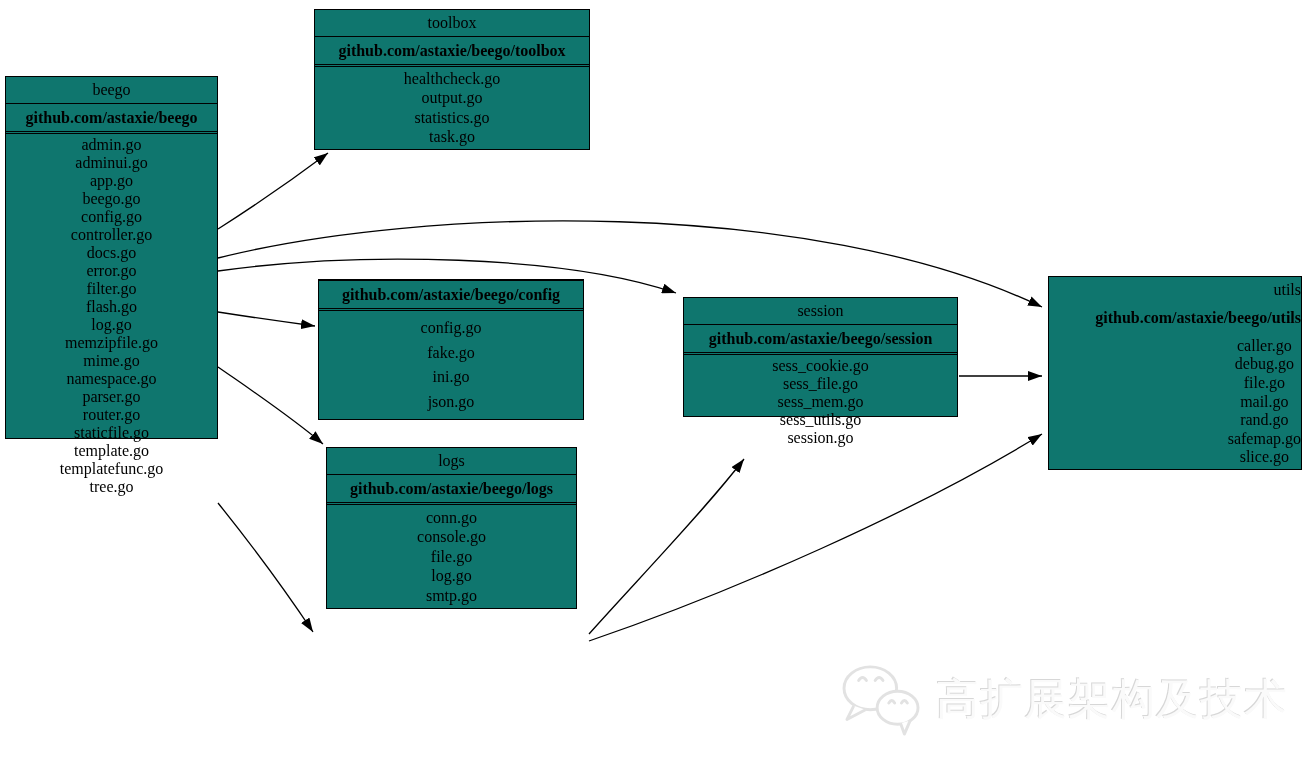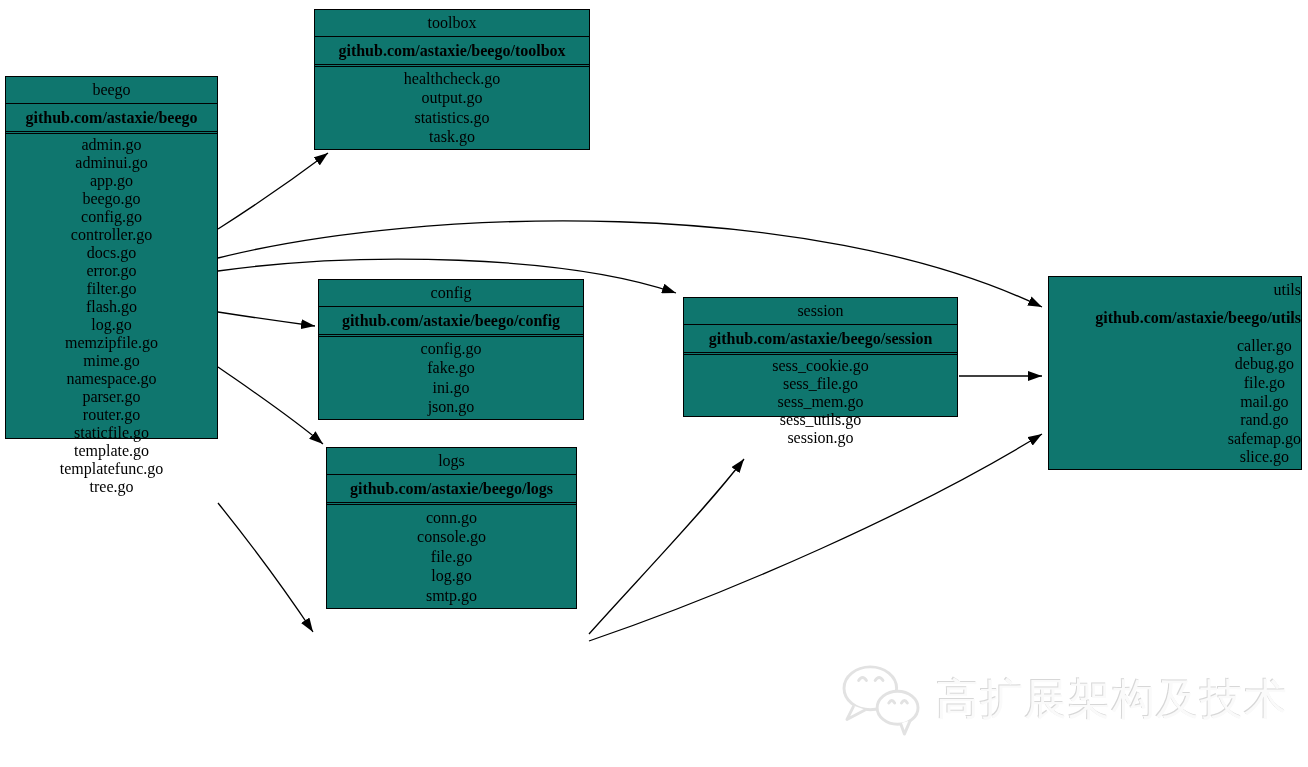--- a/index.html
+++ b/index.html
@@ -162,21 +162,20 @@
     <div class="sep-double"></div>
     <div class="node-files">
         <div>healthcheck.go</div>
         <div>output.go</div>
         <div>statistics.go</div>
         <div>task.go</div>
       </div>
   </div>
 
   <div class="node" id="node-config">
-    <div class="node-title">config</div>
     <div class="sep-single"></div>
     <div class="node-path">github.com/astaxie/beego/config</div>
     <div class="sep-double"></div>
     <div class="node-files">
         <div>config.go</div>
         <div>fake.go</div>
         <div>ini.go</div>
         <div>json.go</div>
       </div>
   </div>

